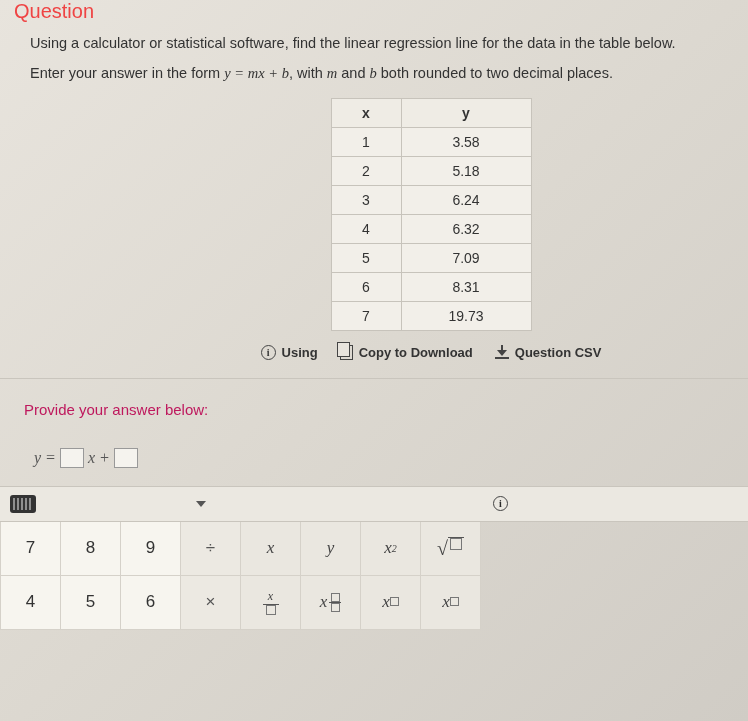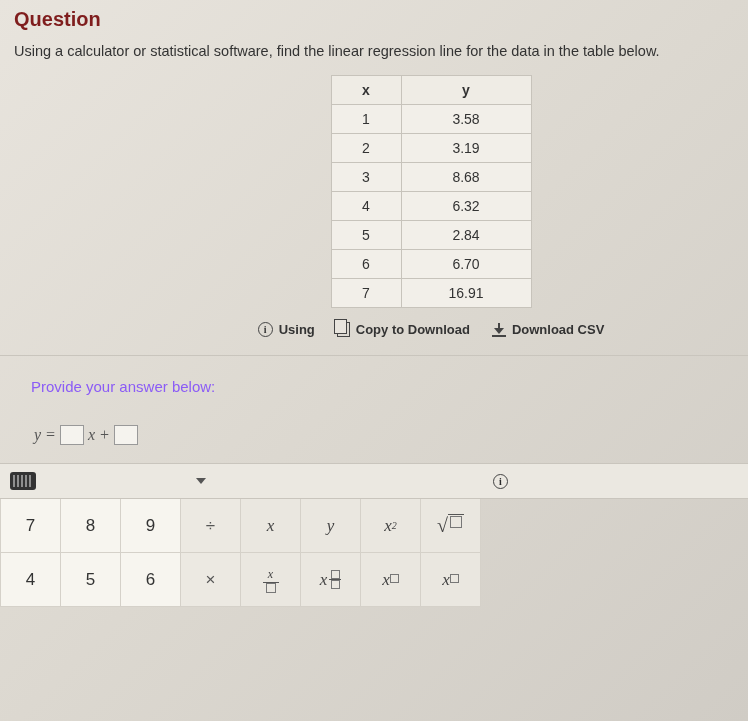--- a/index.html
+++ b/index.html
@@ -10,29 +10,29 @@
       height: 721px;
       overflow: hidden;
       color: #2a2a2a;
       position: relative;
     }
     .content {
       padding: 0 20px 0 14px;
     }
     .heading {
       font-size: 20px;
-      font-weight: bold;
-      color: #7f1d1d;
+      font-weight: normal;
+      color: #ef4444;
       margin-bottom: 8px;
-      padding-top: 8px;
+      padding-top: 0;
     }
     .prompt-line {
       font-size: 14.5px;
       color: #333;
-      margin: 10px 0;
+      margin: 10px 16px;
       line-height: 1.4;
     }
     .math-i { font-style: italic; font-family: 'Times New Roman', serif; }
     .data-table-wrap {
       display: flex;
       justify-content: center;
       margin: 14px 0 10px 120px;
     }
     table.data {
       border-collapse: collapse;
@@ -85,21 +85,21 @@
     }
     .icon-dl::after {
       content: ""; position: absolute; left: 2px; top: 5px;
       border-left: 5px solid transparent; border-right: 5px solid transparent; border-top: 6px solid #444;
     }
     .icon-dl-bar { position: absolute; left: 0; bottom: 0; width: 14px; height: 2px; background: #444; }
     .hr {
       border: none; border-top: 1px solid #c9c5bd; margin: 0;
     }
     .provide {
-      font-size: 15px; color: #8b5cf6; margin: 22px 0 30px 17px;
+      font-size: 15px; color: #be185d; margin: 22px 0 30px 10px;
     }
     .answer-box {
       margin-left: 20px; margin-bottom: 18px;
       font-family: 'Times New Roman', serif; font-style: italic; font-size: 16px;
       display: flex; align-items: center; gap: 4px; color: #555;
     }
     .blank {
       display: inline-block; width: 24px; height: 20px; border: 1px solid #999;
       background: #f5f3ee;
     }
@@ -152,74 +152,78 @@
     .sqrt .overline { border-top: 1px solid #555; padding: 0 2px; height: 14px; display: inline-flex; align-items: center; }
   </style>
 </head>
 <body>
 
 <div class="content">
   <div class="heading">Question</div>
 
   <p class="prompt-line">Using a calculator or statistical software, find the linear regression line for the data in the table below.</p>
 
+  <p class="prompt-line">
+    <span>Enter your answer in the form </span>
+    <span class="math-i">y = mx + b</span><span>, with </span><span class="math-i">m</span><span> and </span><span class="math-i">b</span><span> both rounded to two decimal places.</span>
+  </p>
 
   <div class="data-table-wrap">
     <table class="data">
       <tbody>
           <tr>
         <th>x</th>
         <th class="ycol">y</th>
       </tr>
       <tr>
             <td class="xcol">1</td>
             <td class="ycol">3.58</td>
           </tr>
       <tr>
             <td class="xcol">2</td>
-            <td class="ycol">3.19</td>
+            <td class="ycol">5.18</td>
           </tr>
       <tr>
             <td class="xcol">3</td>
-            <td class="ycol">8.68</td>
+            <td class="ycol">6.24</td>
           </tr>
       <tr>
             <td class="xcol">4</td>
             <td class="ycol">6.32</td>
           </tr>
       <tr>
             <td class="xcol">5</td>
-            <td class="ycol">2.84</td>
+            <td class="ycol">7.09</td>
           </tr>
       <tr>
             <td class="xcol">6</td>
-            <td class="ycol">6.70</td>
+            <td class="ycol">8.31</td>
           </tr>
       <tr>
             <td class="xcol">7</td>
-            <td class="ycol">16.91</td>
+            <td class="ycol">19.73</td>
           </tr>
     </tbody>
       </table>
   </div>
 
   <div class="actions-row">
     <div class="action">
       <span class="icon-circle-i">i</span>
       <span>Using</span>
     </div>
     <div class="action">
       <span class="icon-copy"></span>
       <span>Copy to Download</span>
     </div>
     <div class="action">
       <span class="icon-dl">
           <span class="icon-dl-bar"></span>
         </span>
-      <span>Download CSV</span>
+      <span>Question CSV</span>
     </div>
   </div>
 </div>
 
 <hr class="hr">
 
 <div class="content">
   <div class="provide">Provide your answer below:</div>
 
   <div class="answer-box">

